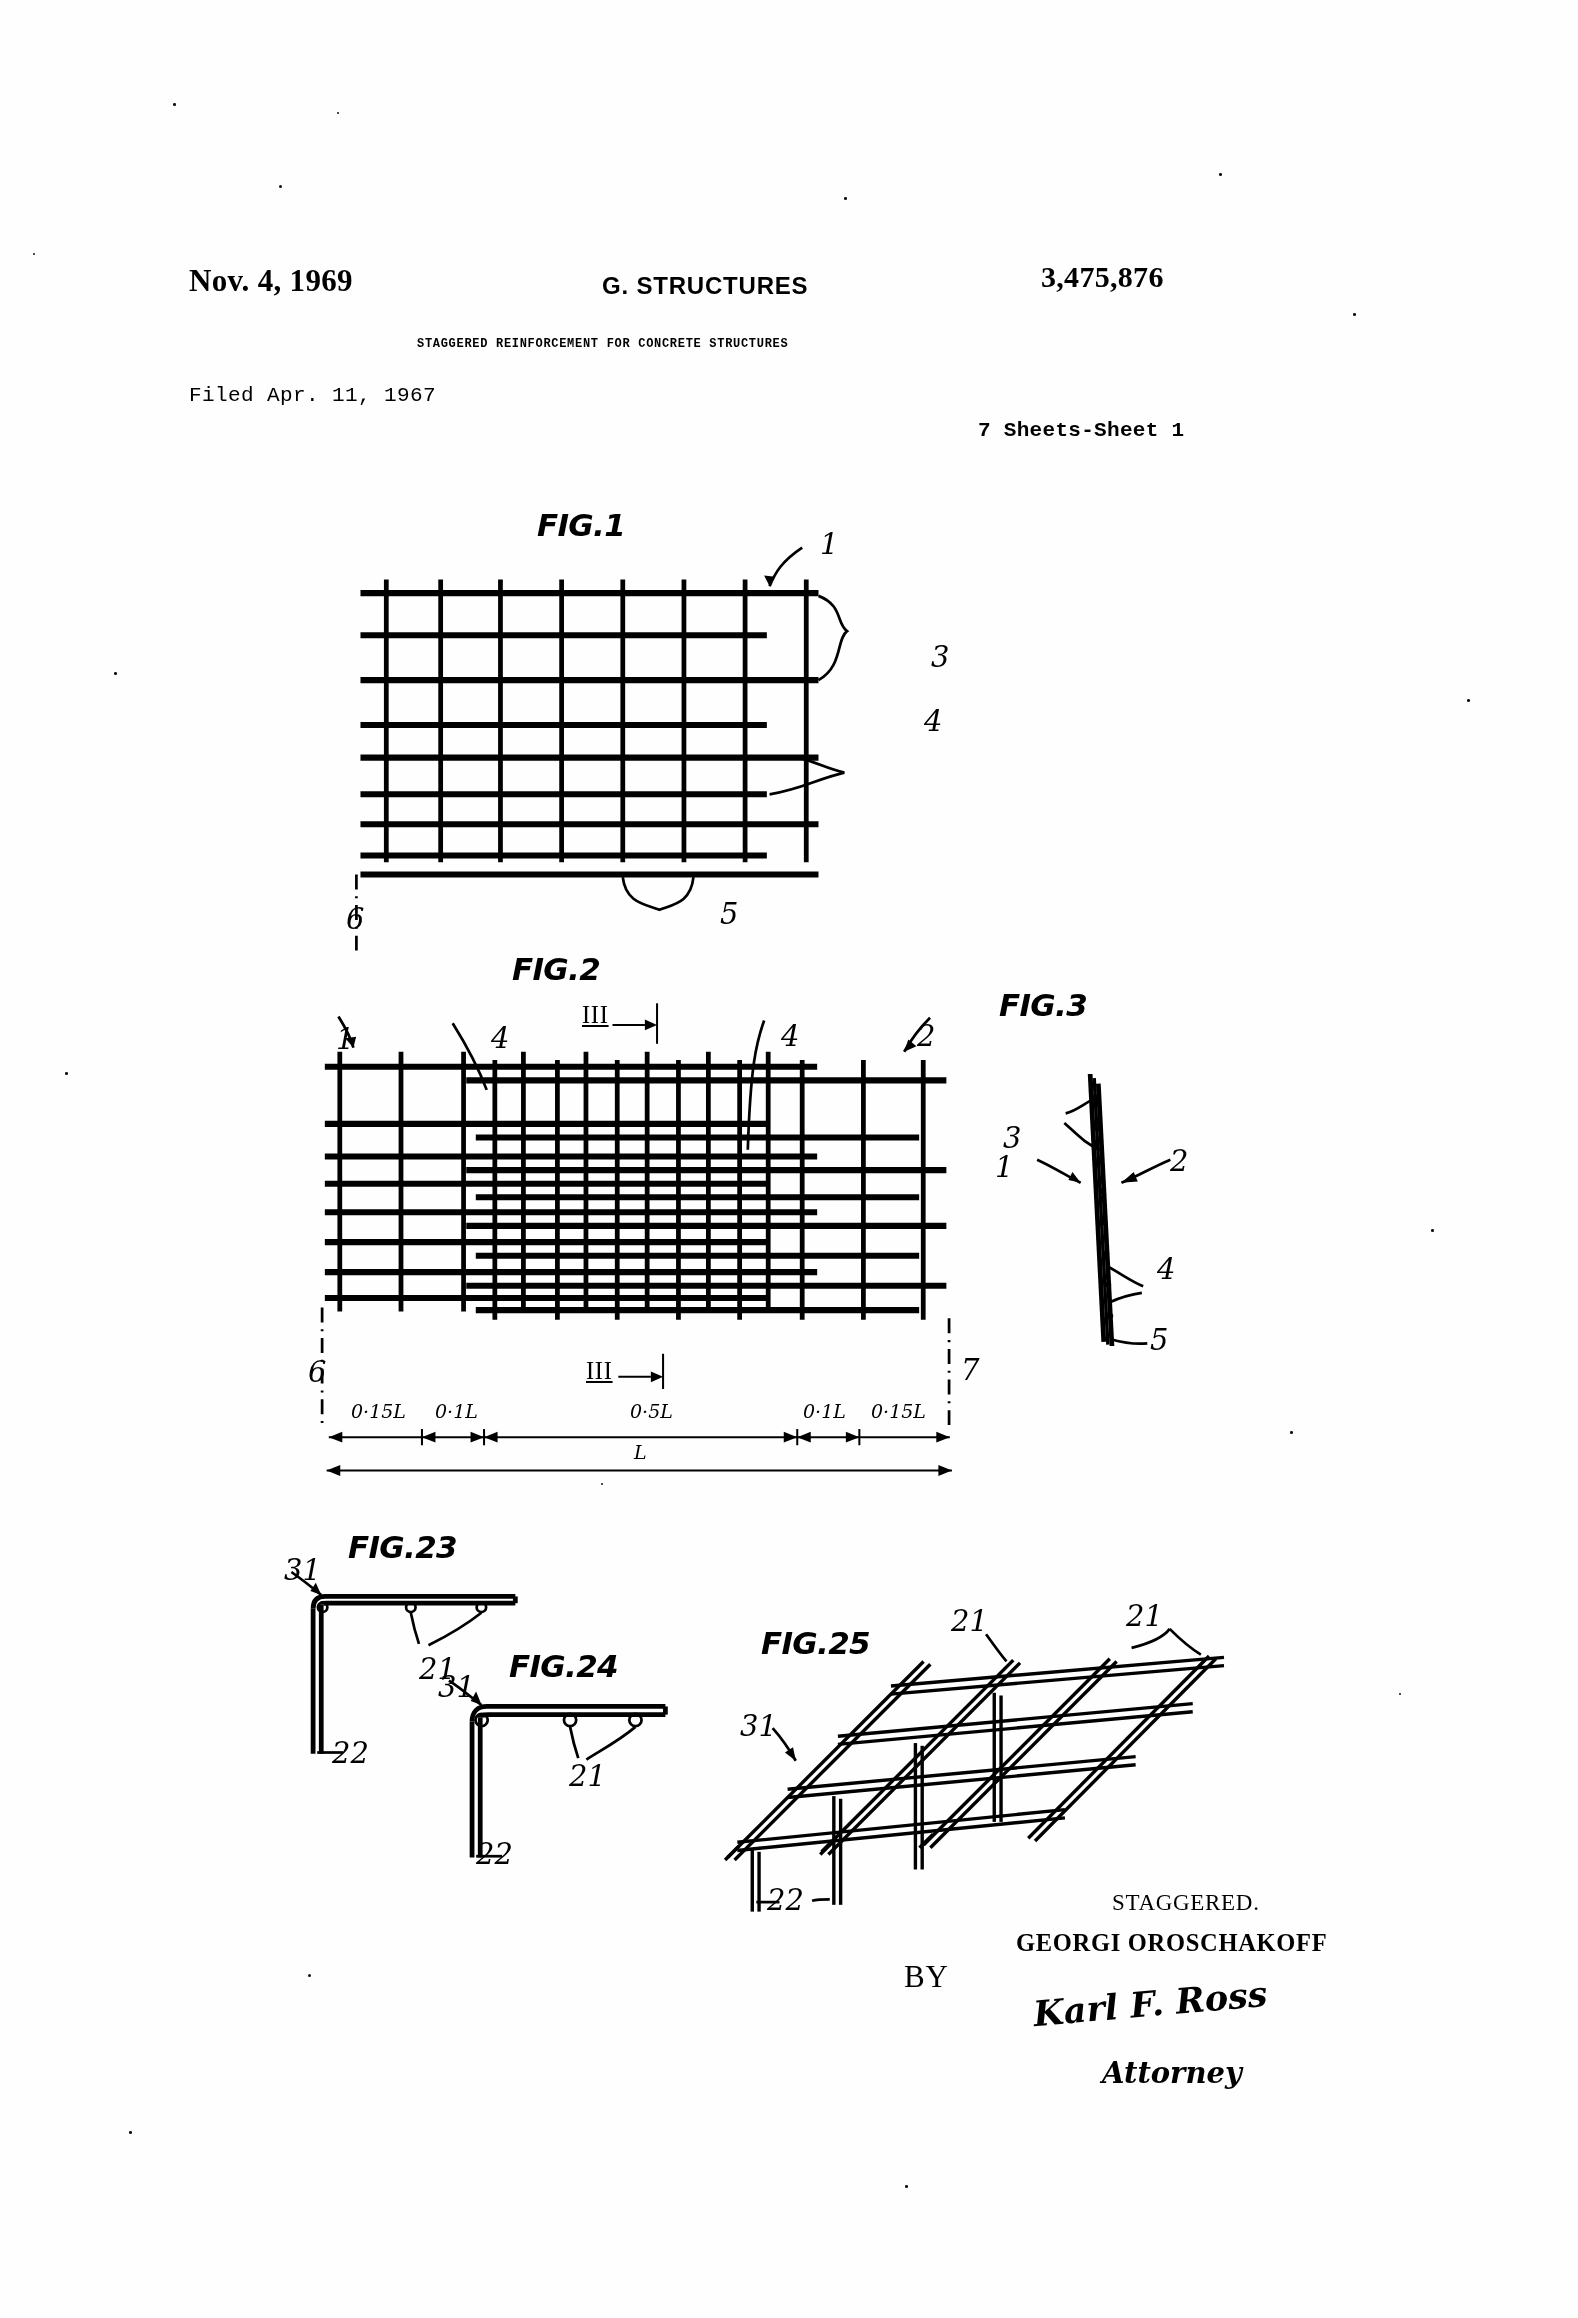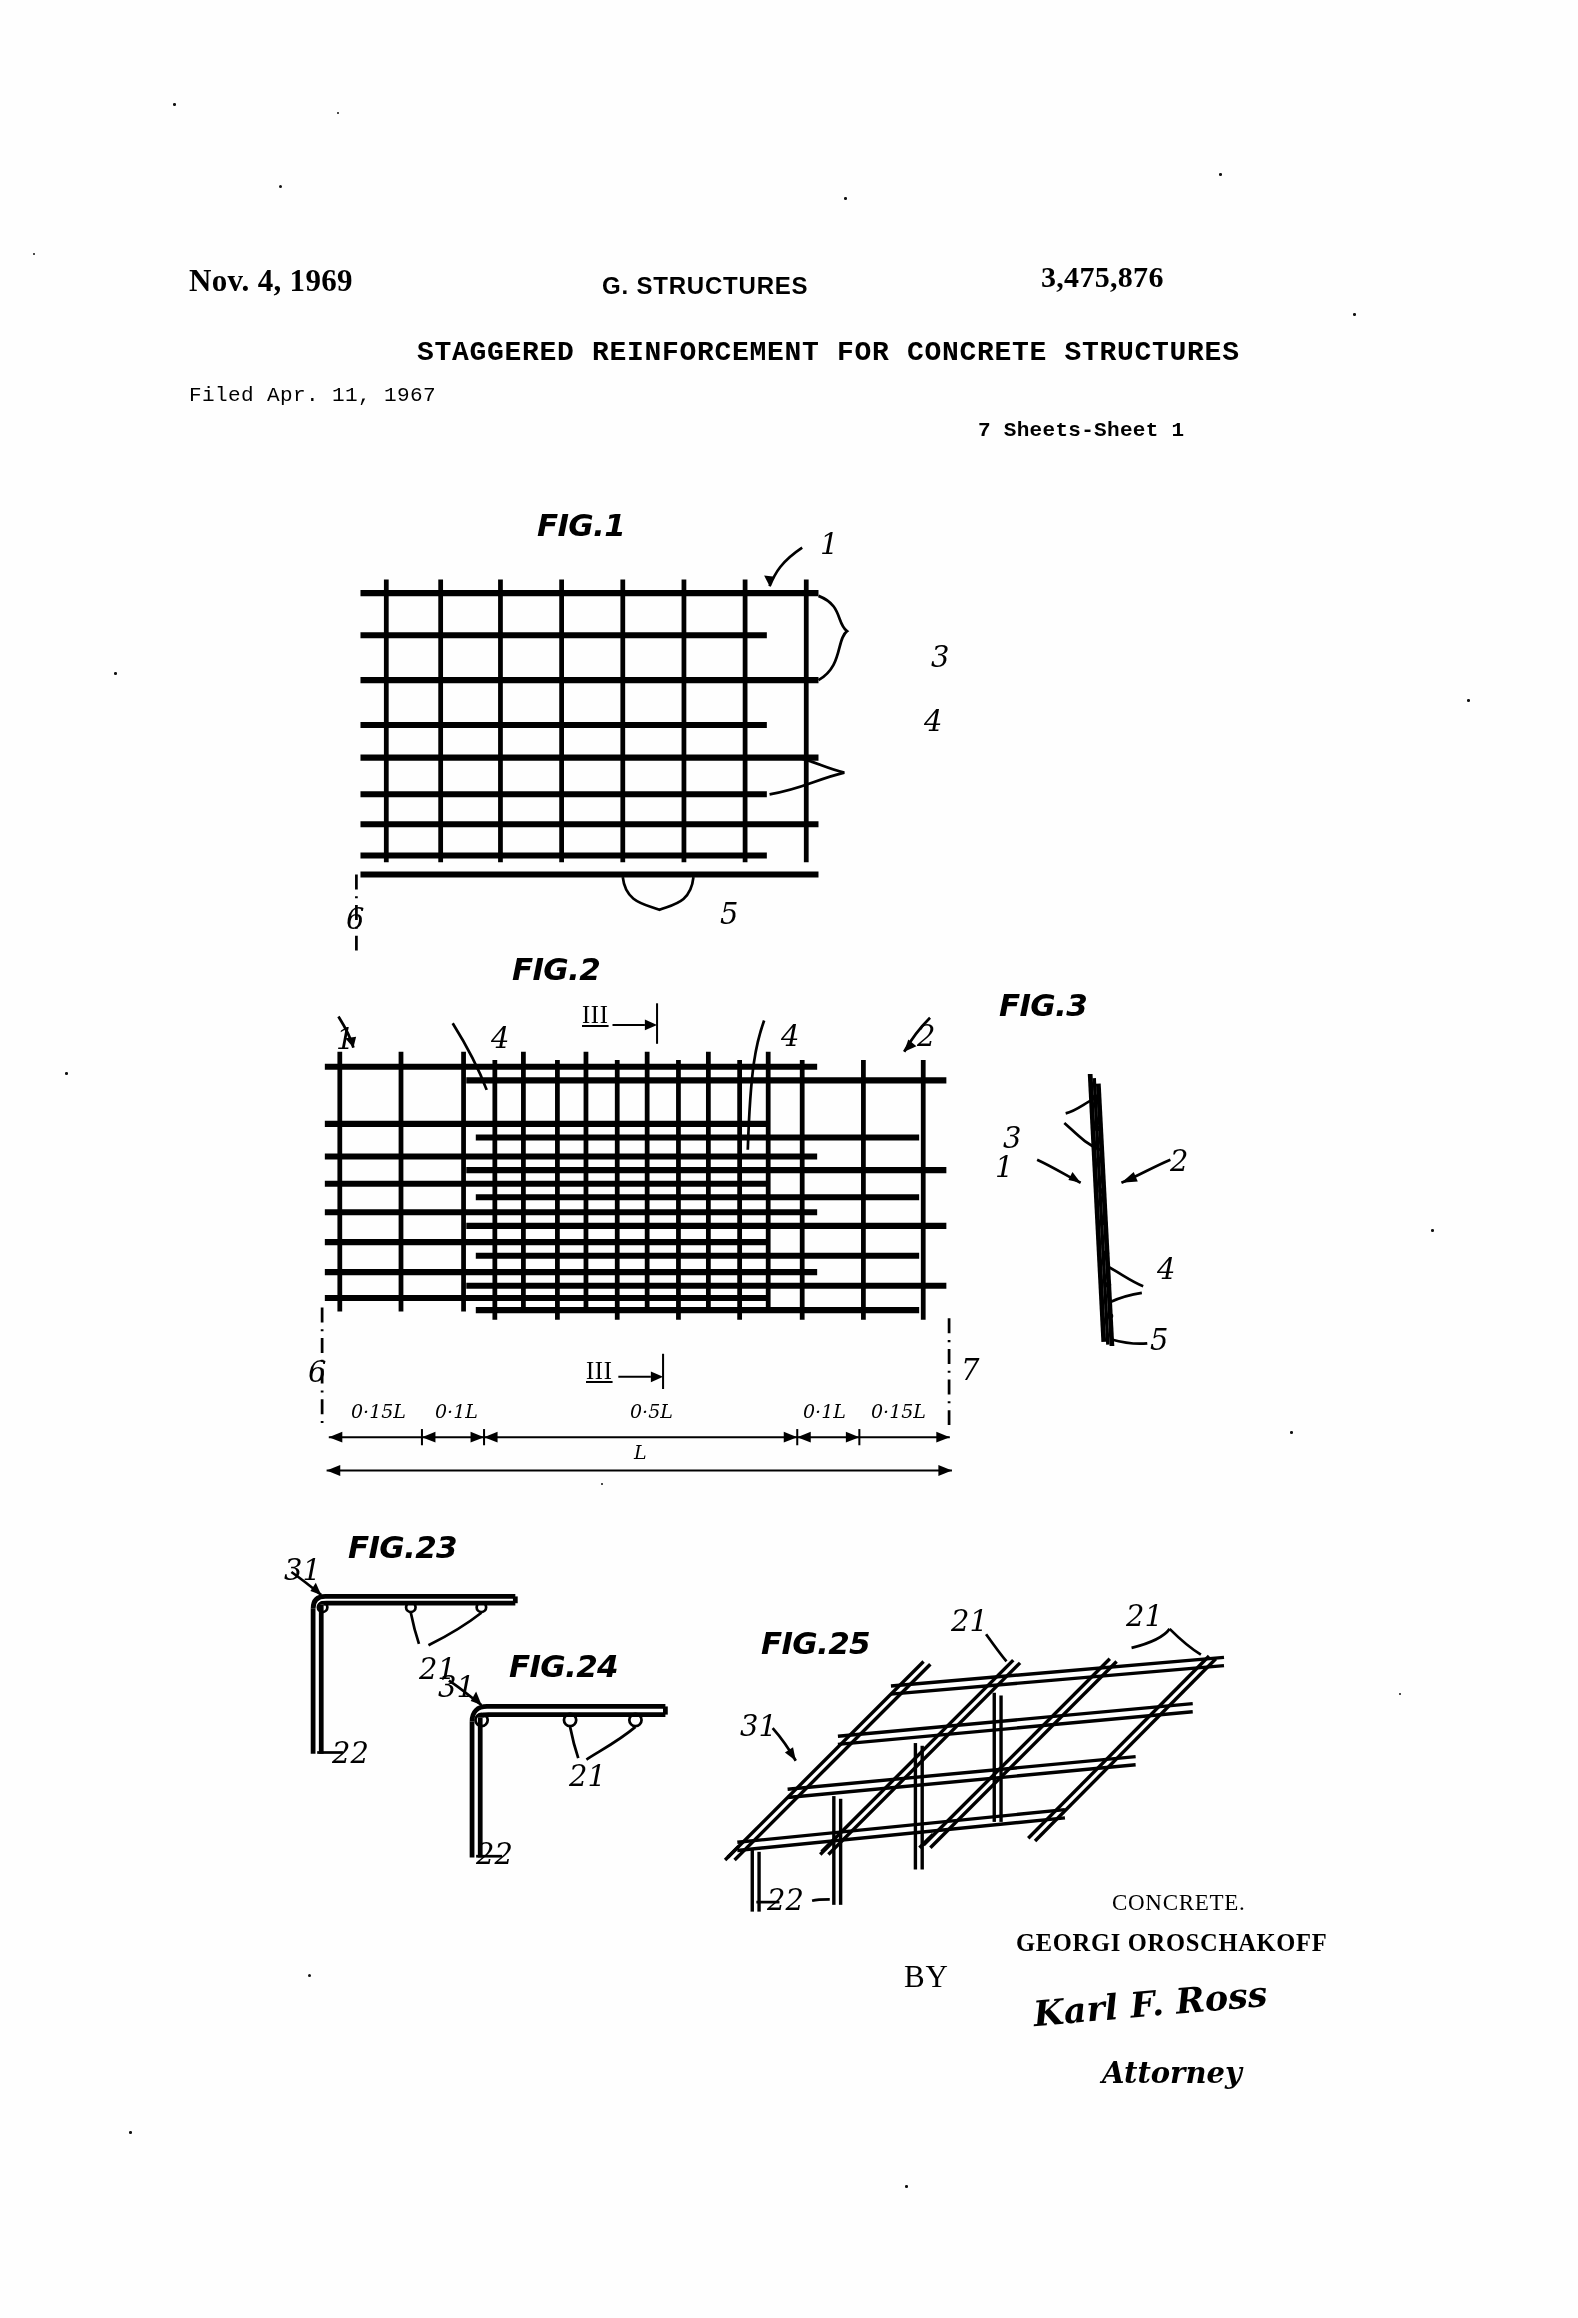--- a/index.html
+++ b/index.html
@@ -23,21 +23,21 @@
     font-size:24px;letter-spacing:0.8px;white-space:nowrap;
   }
   .hdr-patno{
     position:absolute;left:1041px;top:260px;
     font-family:"Liberation Serif",serif;font-weight:bold;
     font-size:30px;letter-spacing:0.3px;white-space:nowrap;
   }
   .hdr-title{
     position:absolute;left:417px;top:337px;
     font-family:"Liberation Mono",monospace;font-weight:bold;
-    font-size:28px;letter-spacing:0.7px;white-space:nowrap;
+    font-size:12px;letter-spacing:0.7px;white-space:nowrap;
   }
   .hdr-filed{
     position:absolute;left:189px;top:384px;
     font-family:"Liberation Mono",monospace;
     font-size:21px;letter-spacing:0.4px;white-space:nowrap;
   }
   .hdr-sheets{
     position:absolute;left:978px;top:379px;
     font-family:"Liberation Mono",monospace;font-weight:bold;
     font-size:21px;letter-spacing:0.3px;white-space:nowrap;margin-top:40px;
@@ -426,21 +426,21 @@
 
     <path class="lead" d="M 52 466 C 64 466 74 466 86 466"></path>
     <path class="lead" d="M 160 462 C 150 462 142 462 134 464"></path>
   </svg>
 
   <div class="ref" style="left:951px;top:1604px;">21</div>
   <div class="ref" style="left:1126px;top:1599px;">21</div>
   <div class="ref" style="left:740px;top:1709px;">31</div>
   <div class="ref" style="left:767px;top:1883px;">22</div>
 
-  <div class="sig-inventor-lbl">CONCRETE.</div>
+  <div class="sig-inventor-lbl">STAGGERED.</div>
   <div class="sig-inventor-name">GEORGI OROSCHAKOFF</div>
   <div class="sig-by">BY</div>
   <div class="sig-name">Karl F. Ross</div>
   <div class="sig-attorney">Attorney</div>
 
   <div class="speck" style="left:173px;top:103px;width:2.7px;height:2.7px;"></div>
   <div class="speck" style="left:337px;top:112px;width:2px;height:2px;"></div>
   <div class="speck" style="left:279px;top:185px;width:3.4px;height:3.4px;"></div>
   <div class="speck" style="left:33px;top:253px;width:2px;height:2px;"></div>
   <div class="speck" style="left:844px;top:197px;width:2.7px;height:2.7px;"></div>

